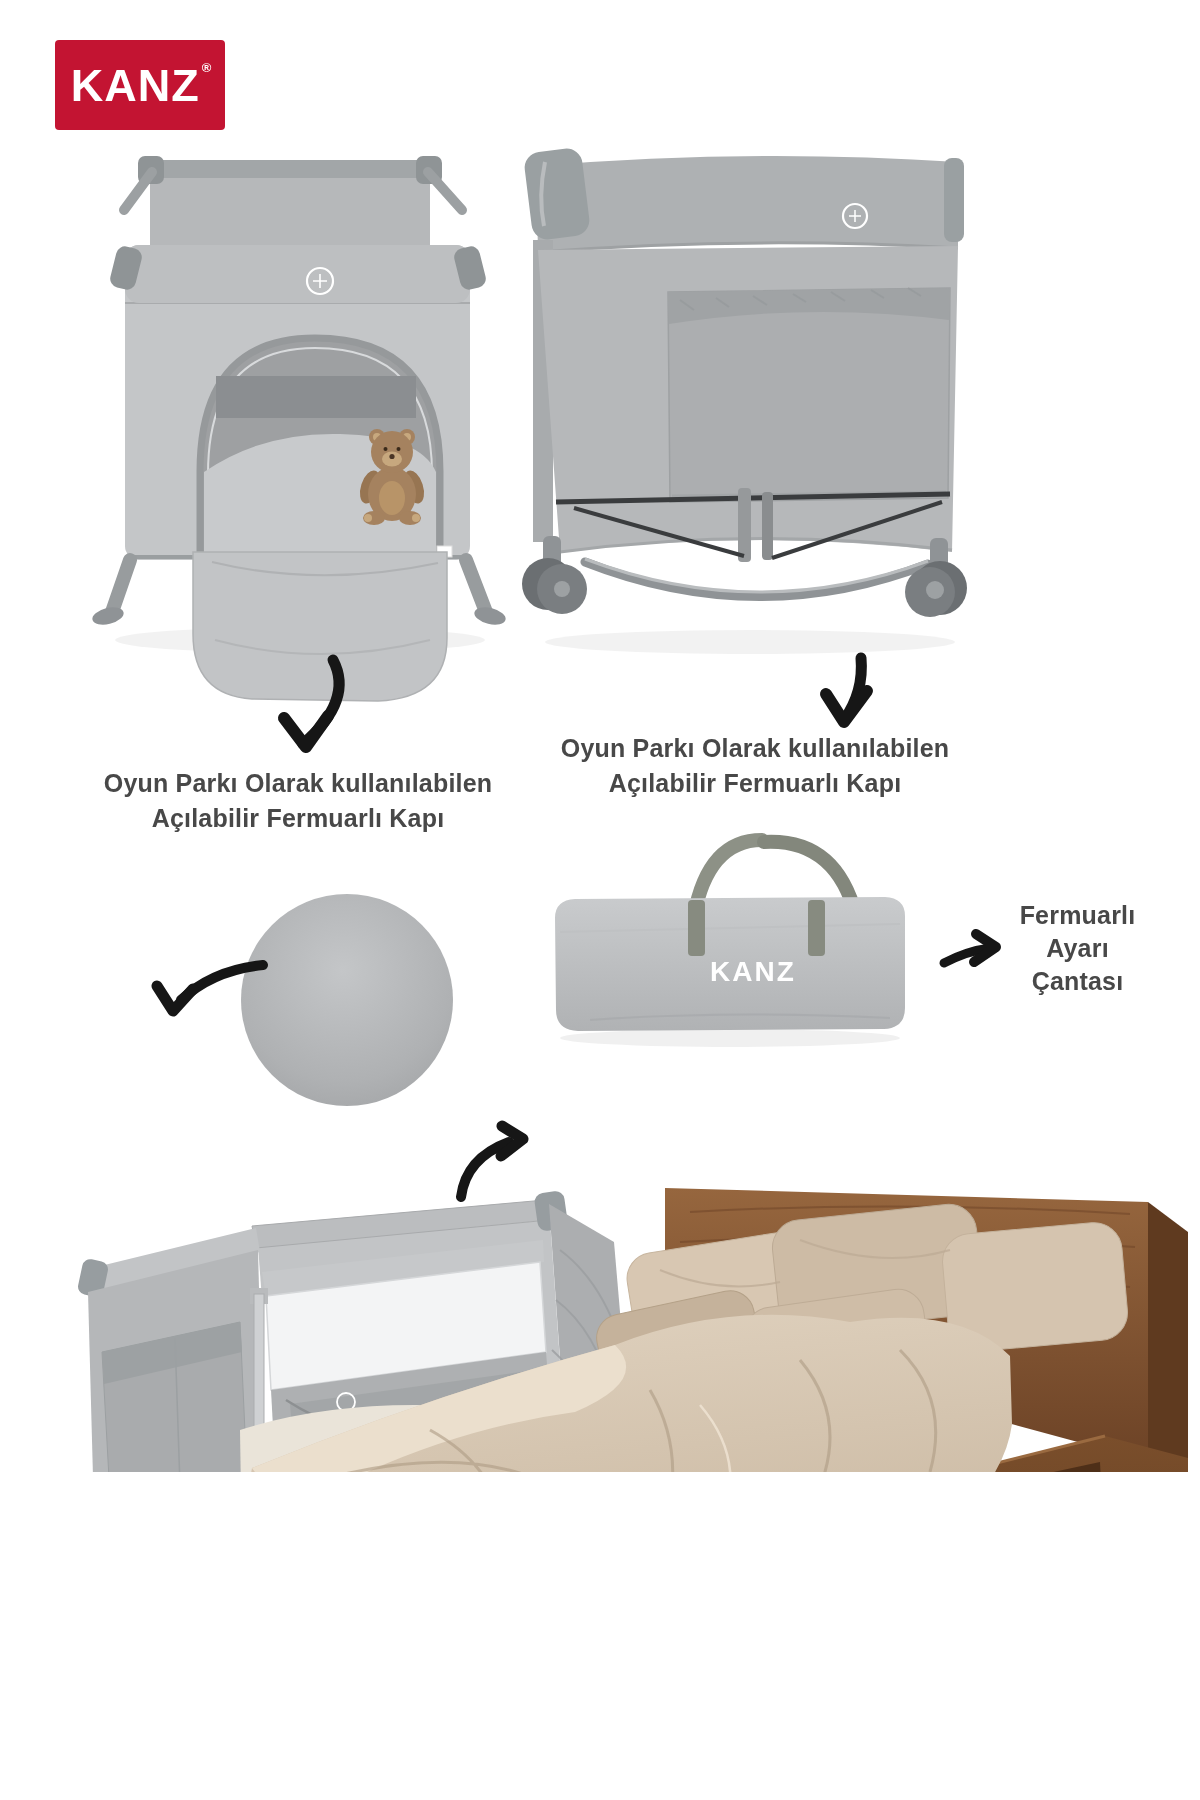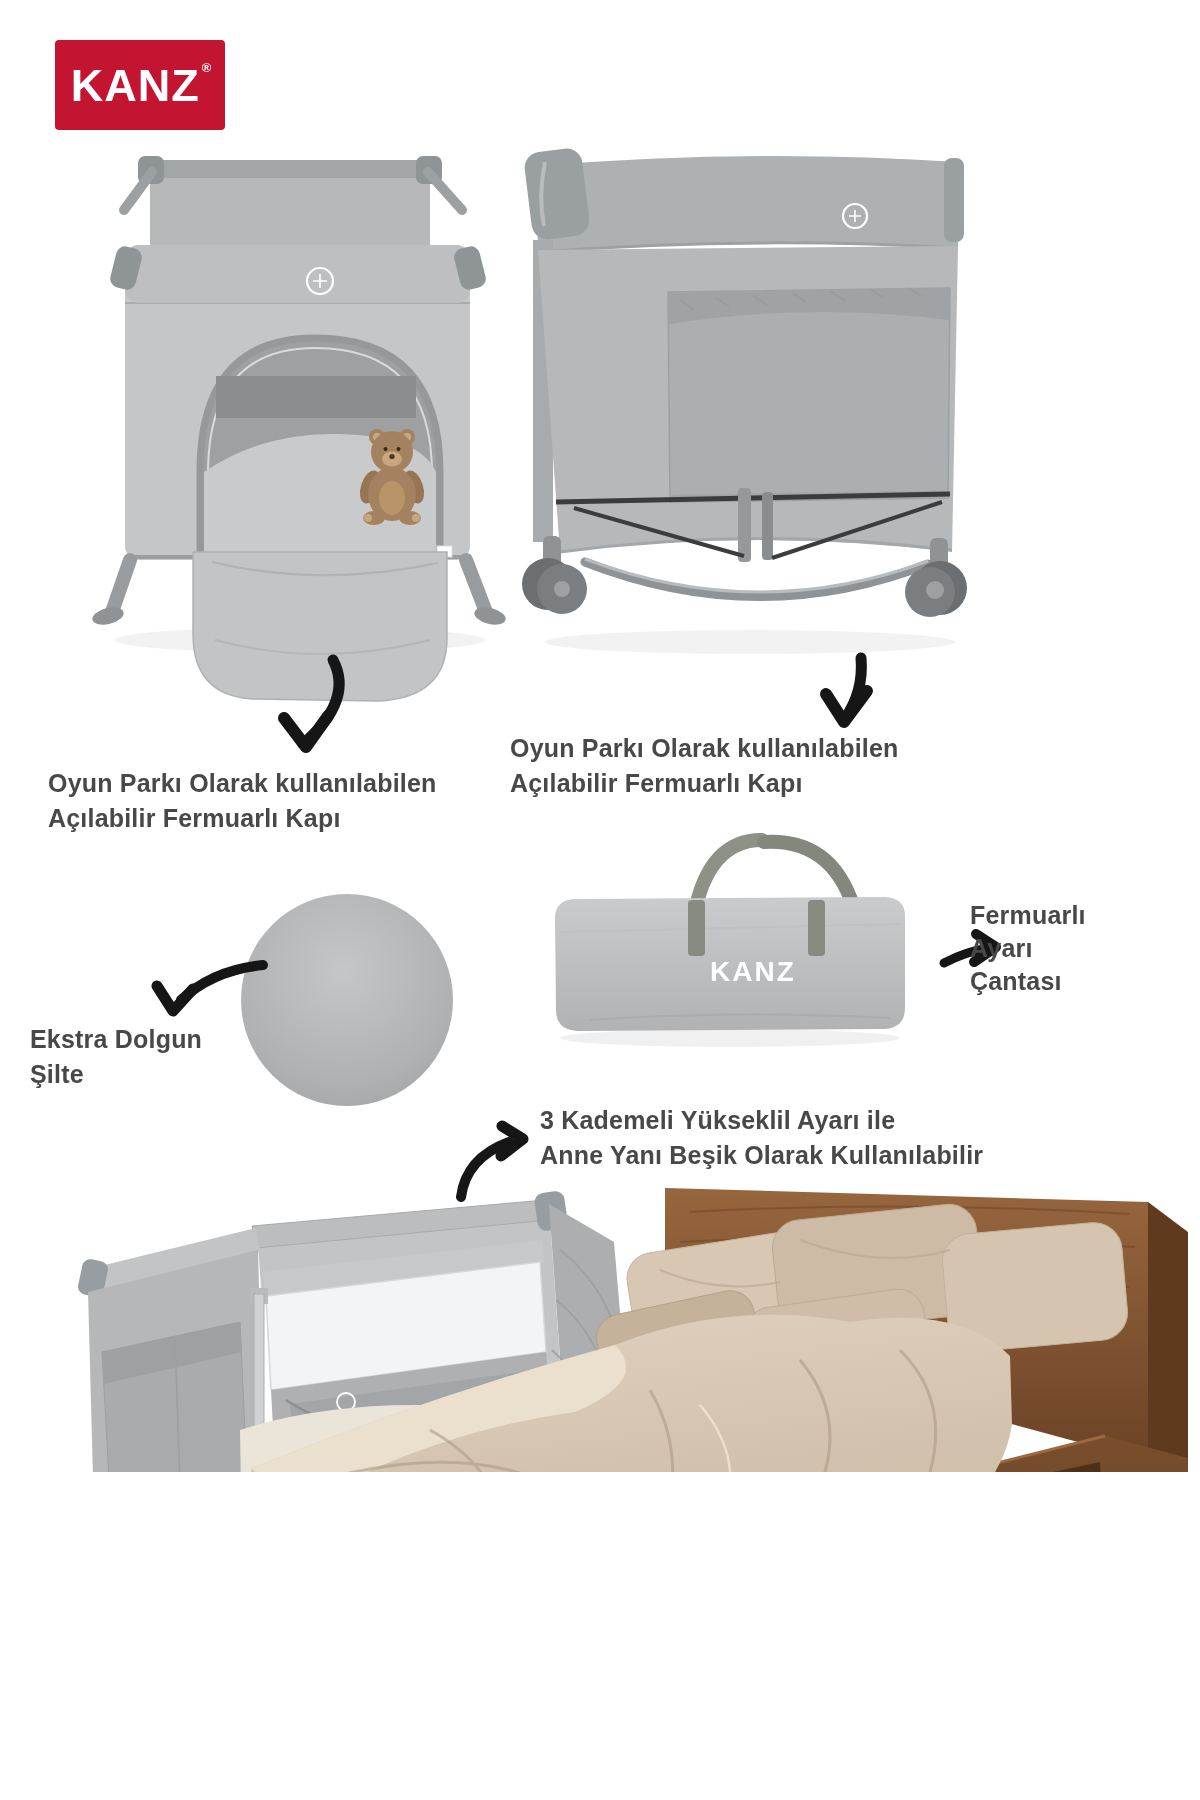--- a/index.html
+++ b/index.html
@@ -12,21 +12,21 @@
     background:#C31432;border-radius:4px;display:flex;align-items:center;justify-content:center;
   }
   .logo .brand{
     color:#ffffff;font-weight:800;font-size:45px;letter-spacing:1px;line-height:1;
     font-family:"Liberation Sans",sans-serif;position:relative;
   }
   .logo .reg{
     color:#ffffff;font-size:13px;font-weight:700;position:relative;top:-18px;left:2px;
   }
   .cap{
-    position:absolute;text-align:left;color:#484848;font-weight:700;
+    position:absolute;text-align:center;color:#484848;font-weight:700;
     font-size:25px;line-height:35px;letter-spacing:.2px;
   }
   .cap div{white-space:nowrap;}
   .cap3{font-size:25px;line-height:35px;}
   .cap4{font-size:25px;line-height:33px;}
   svg.scene{position:absolute;left:0;top:0;}
 </style>
 </head>
 <body>
 
@@ -278,29 +278,21 @@
   <div class="cap" style="left:48px;top:766px;width:500px;">
     <div>Oyun Parkı Olarak kullanılabilen</div>
     <div>Açılabilir Fermuarlı Kapı</div>
   </div>
 
   <div class="cap" style="left:510px;top:731px;width:490px;">
     <div>Oyun Parkı Olarak kullanılabilen</div>
     <div>Açılabilir Fermuarlı Kapı</div>
   </div>
 
-  <div class="cap cap3" style="left:30px;top:1022px;width:245px;">
-    <div>Ekstra Dolgun</div>
-    <div>Şilte</div>
-  </div>
 
   <div class="cap cap4" style="left:970px;top:899px;width:215px;">
     <div>Fermuarlı</div>
     <div>Ayarı</div>
     <div>Çantası</div>
   </div>
 
-  <div class="cap" style="left:540px;top:1103px;width:600px;">
-    <div>3 Kademeli Yükseklil Ayarı ile</div>
-    <div>Anne Yanı Beşik Olarak Kullanılabilir</div>
-  </div>
 
 </div>
 
 </body></html>

